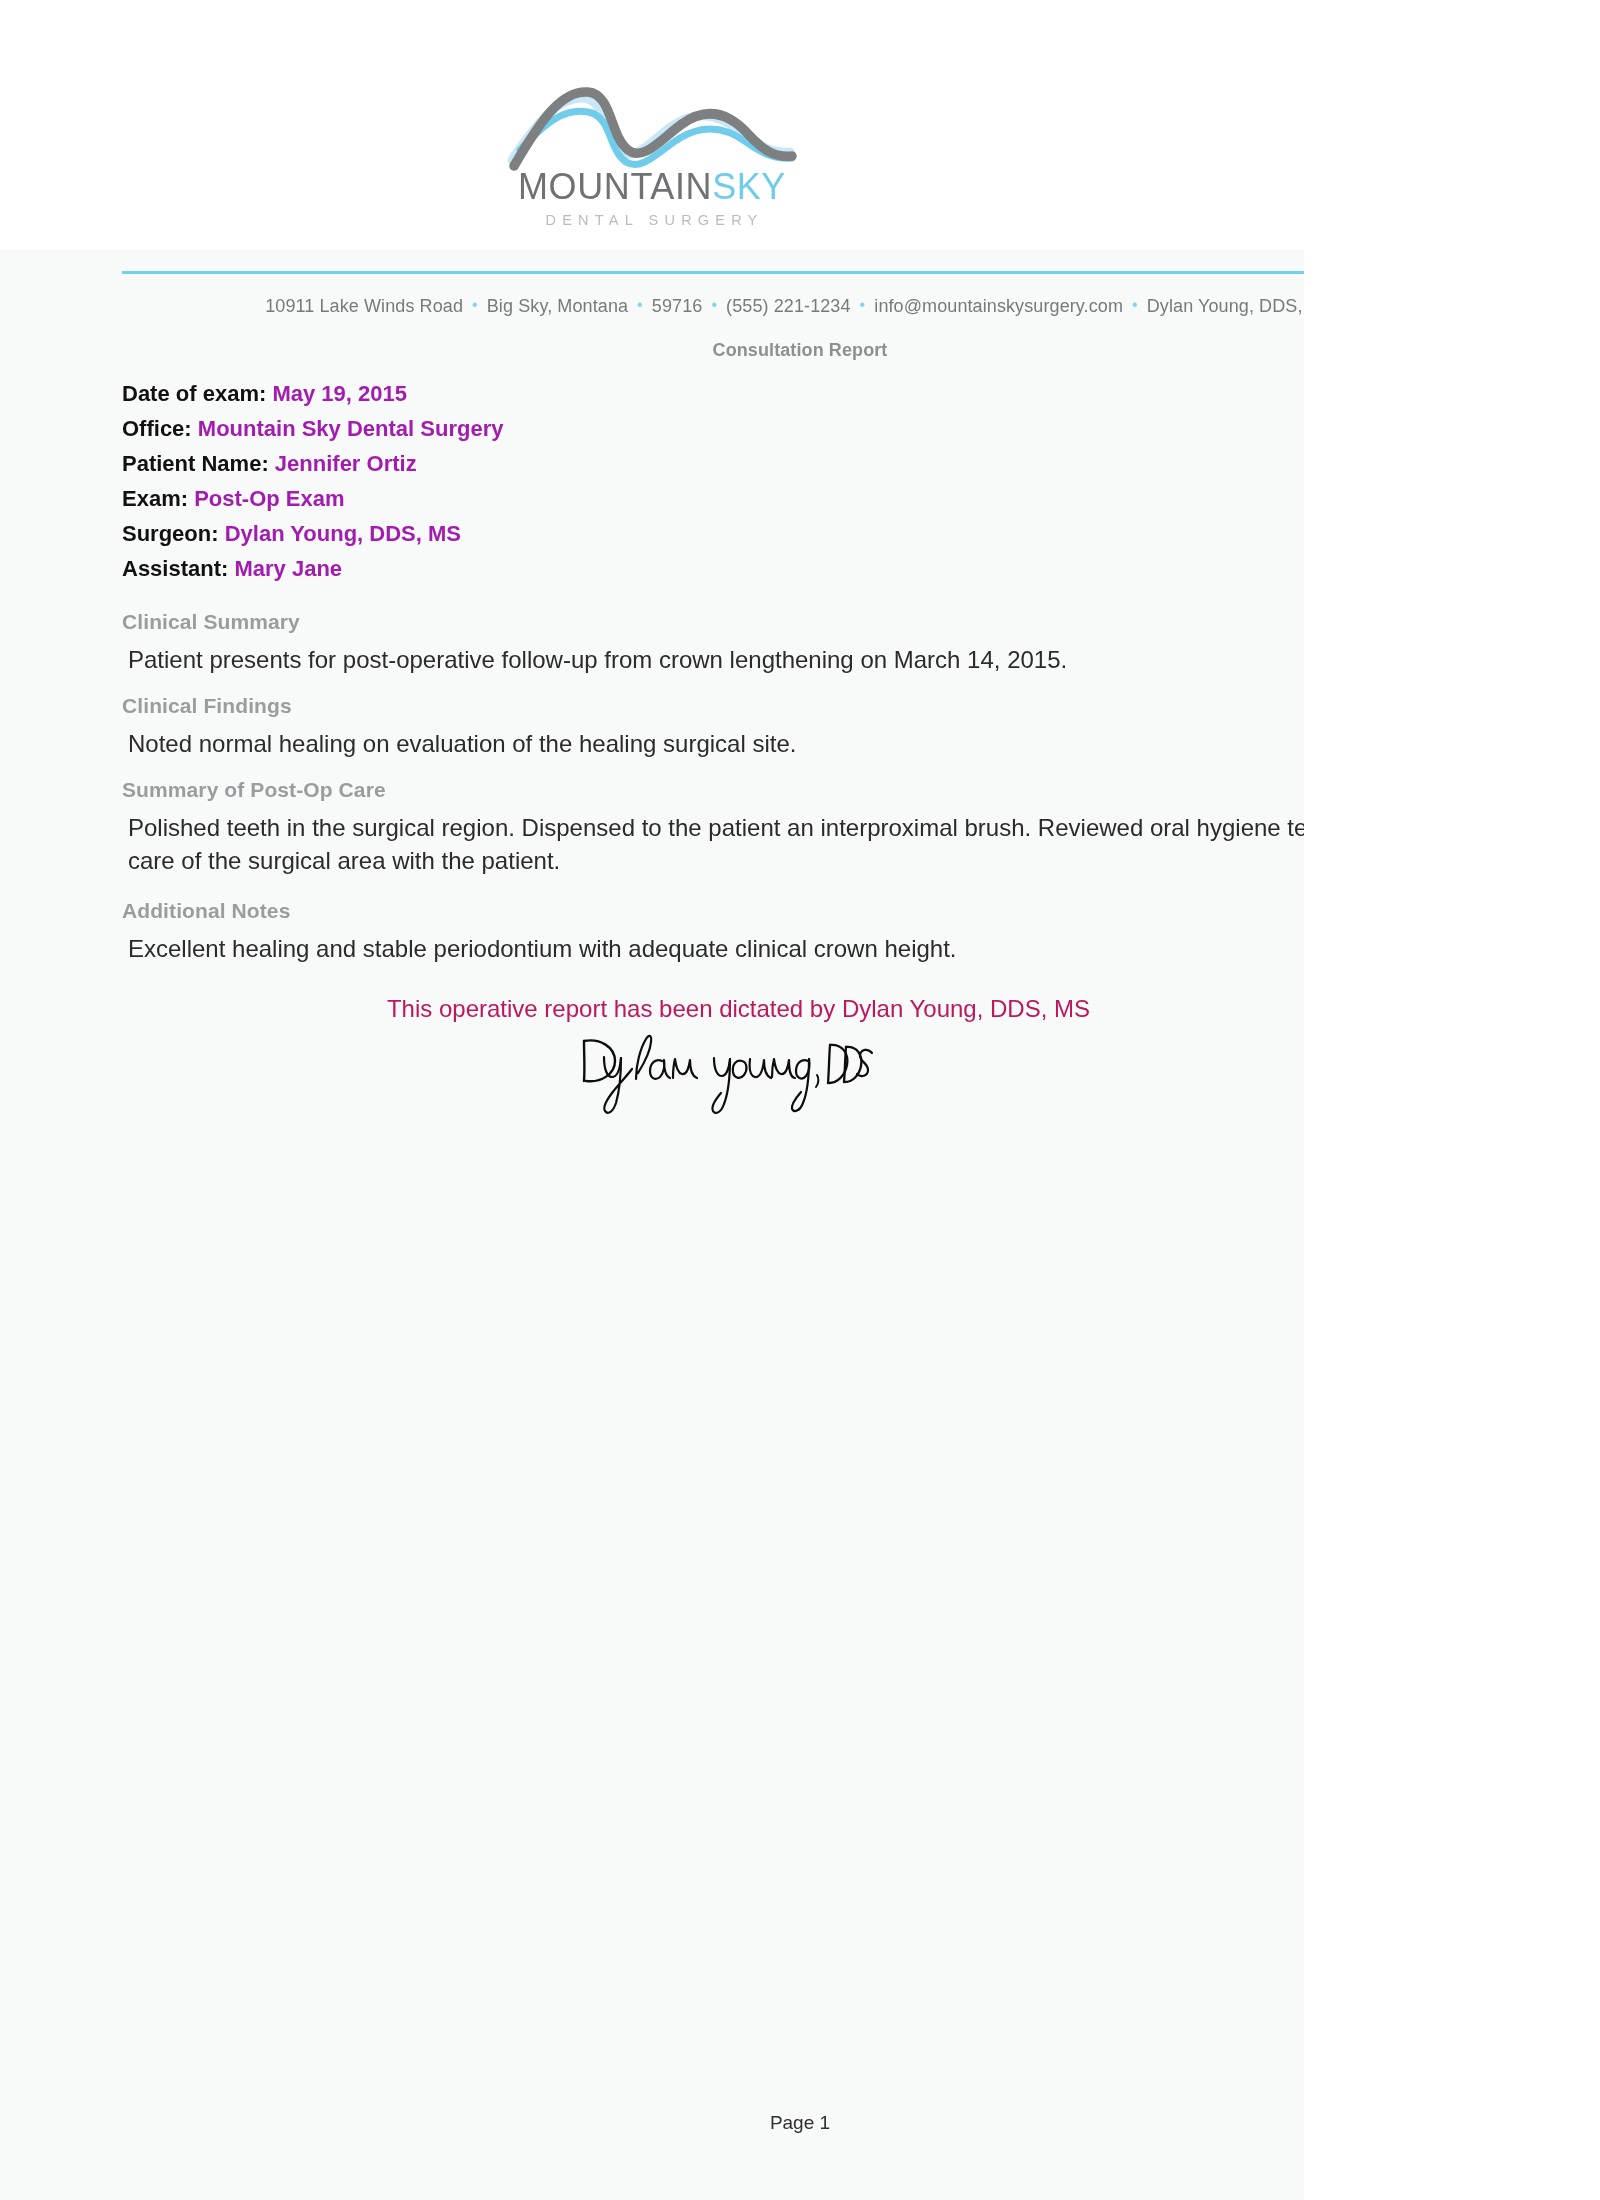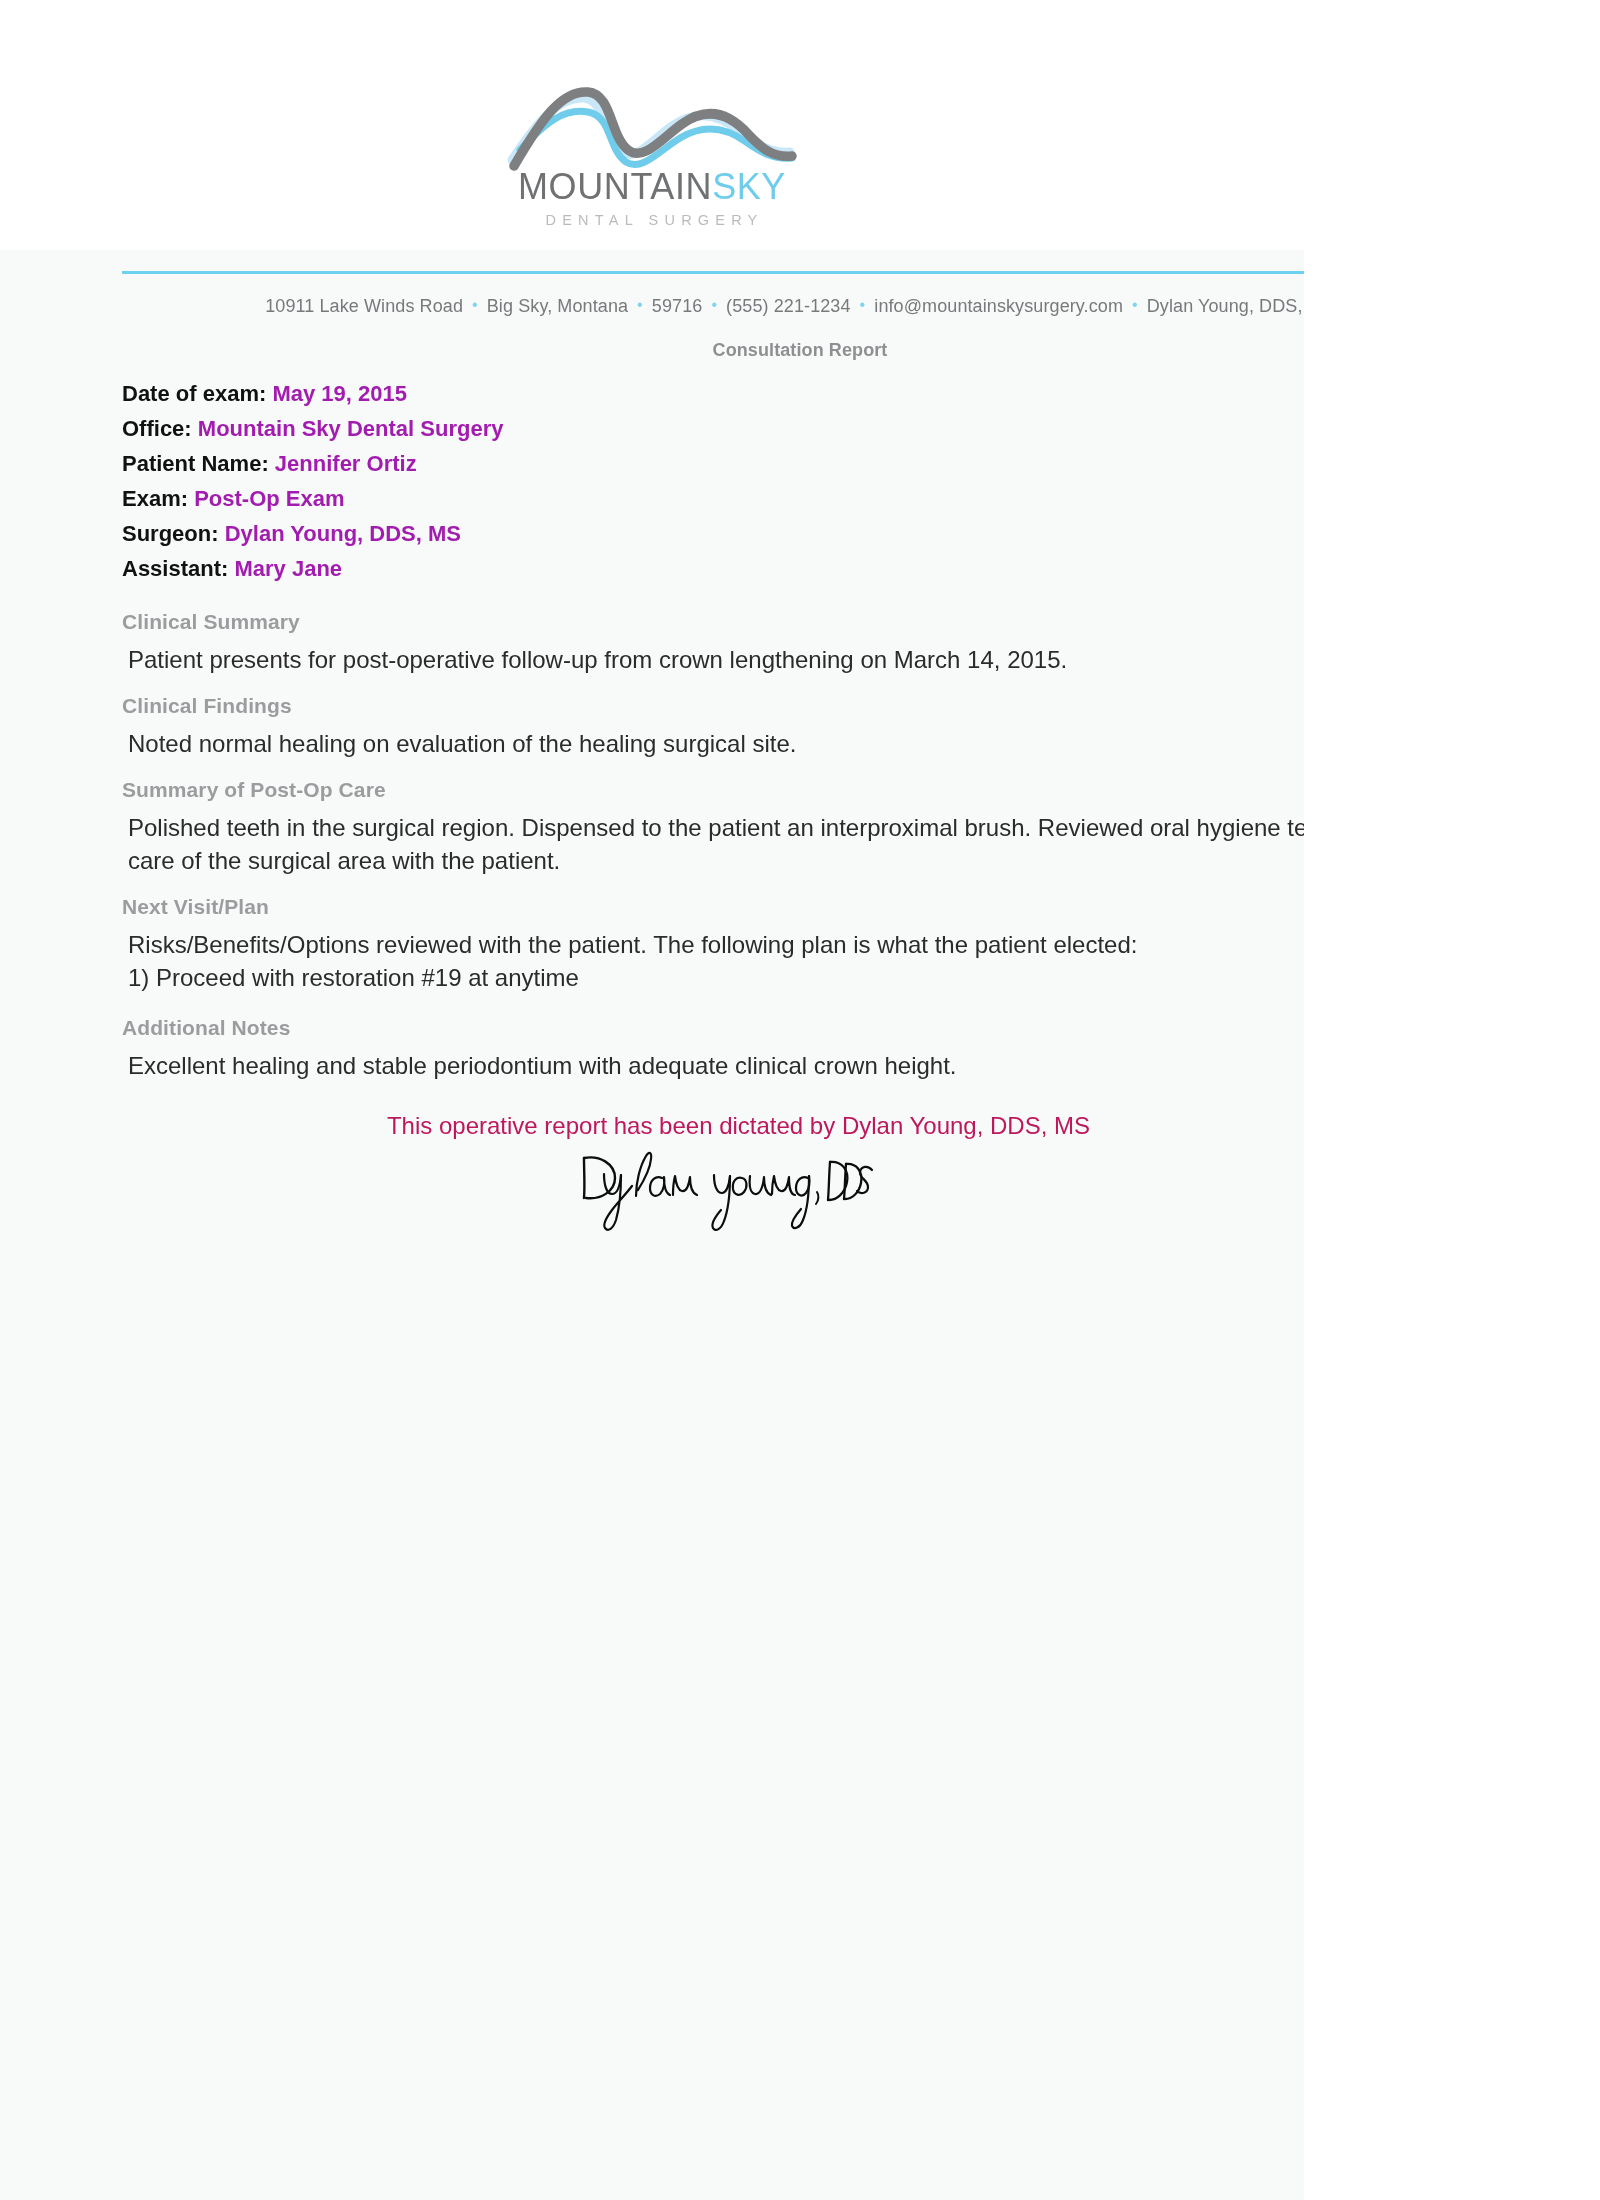--- a/index.html
+++ b/index.html
@@ -251,27 +251,20 @@
     <div class="section s-findings">
       <div class="section-heading">Clinical Findings</div>
       <div class="section-body">Noted normal healing on evaluation of the healing surgical site.</div>
     </div>
 
     <div class="section s-postop">
       <div class="section-heading">Summary of Post-Op Care</div>
       <div class="section-body">Polished teeth in the surgical region. Dispensed to the patient an interproximal brush. Reviewed oral hygiene techniques and care of the surgical area with the patient.</div>
     </div>
 
-    <div class="section s-plan">
-      <div class="section-heading">Next Visit/Plan</div>
-      <div class="section-body">
-        <span class="line">Risks/Benefits/Options reviewed with the patient. The following plan is what the patient elected:</span>
-        <span class="line">1) Proceed with restoration #19 at anytime</span>
-      </div>
-    </div>
 
     <div class="section s-notes">
       <div class="section-heading">Additional Notes</div>
       <div class="section-body">Excellent healing and stable periodontium with adequate clinical crown height.</div>
     </div>
 
     <div class="dictation">This operative report has been dictated by Dylan Young, DDS, MS</div>
 
     <div class="signature">
       <svg width="300" height="92" viewBox="0 0 300 92" role="img">
@@ -310,14 +303,15 @@
           <path d="M272,22 C271,34 271,46 270,57" stroke-width="2.3"></path>
           <path d="M272,22 C283,21 289,30 287,41 C285,51 278,57 271,57" stroke-width="2.3"></path>
 
           <path d="M298,28 C294,23 287,24 286,30 C285,36 294,38 294,45 C294,51 287,53 283,49" stroke-width="2.2"></path>
         </g>
       </svg>
     </div>
 
   </div>
 
+  <div class="footer">Page 1</div>
 
 </div>
 
 </body></html>

